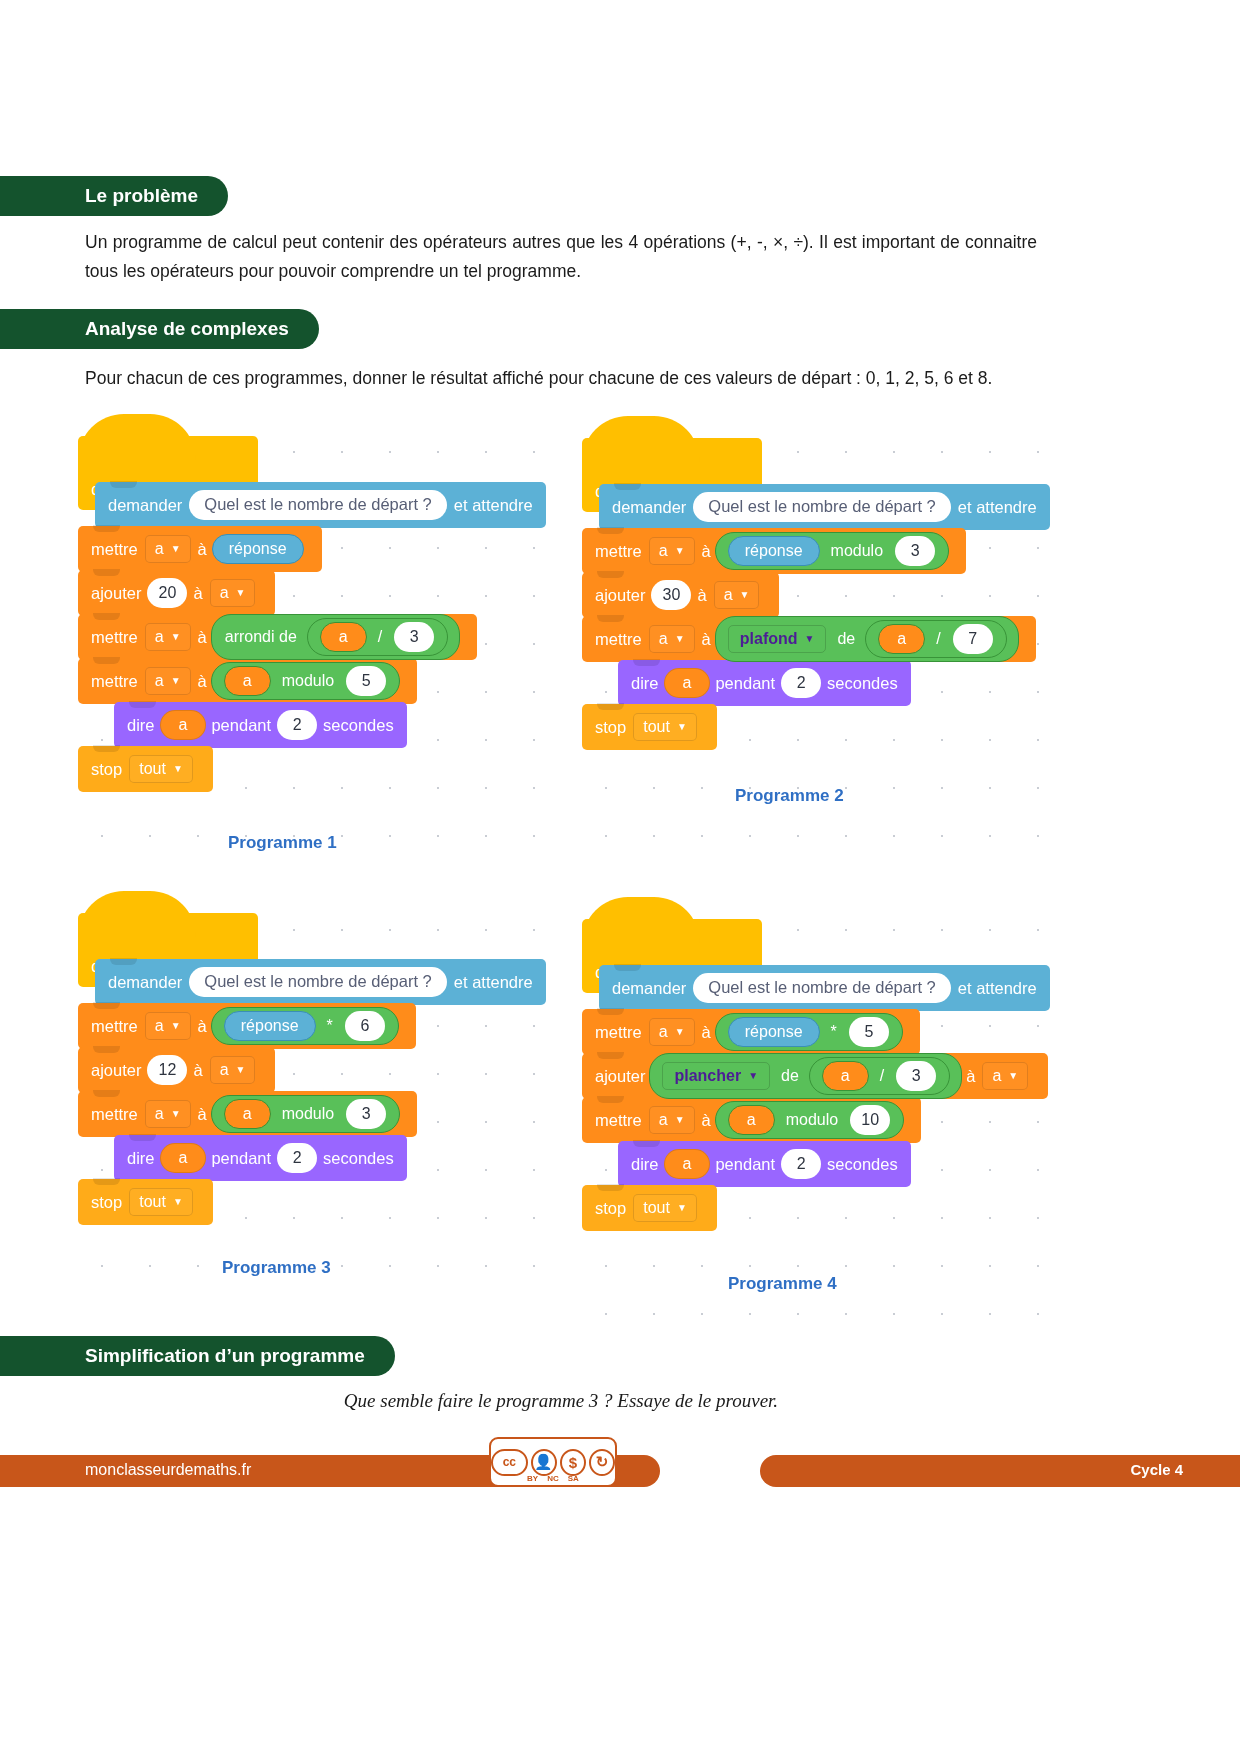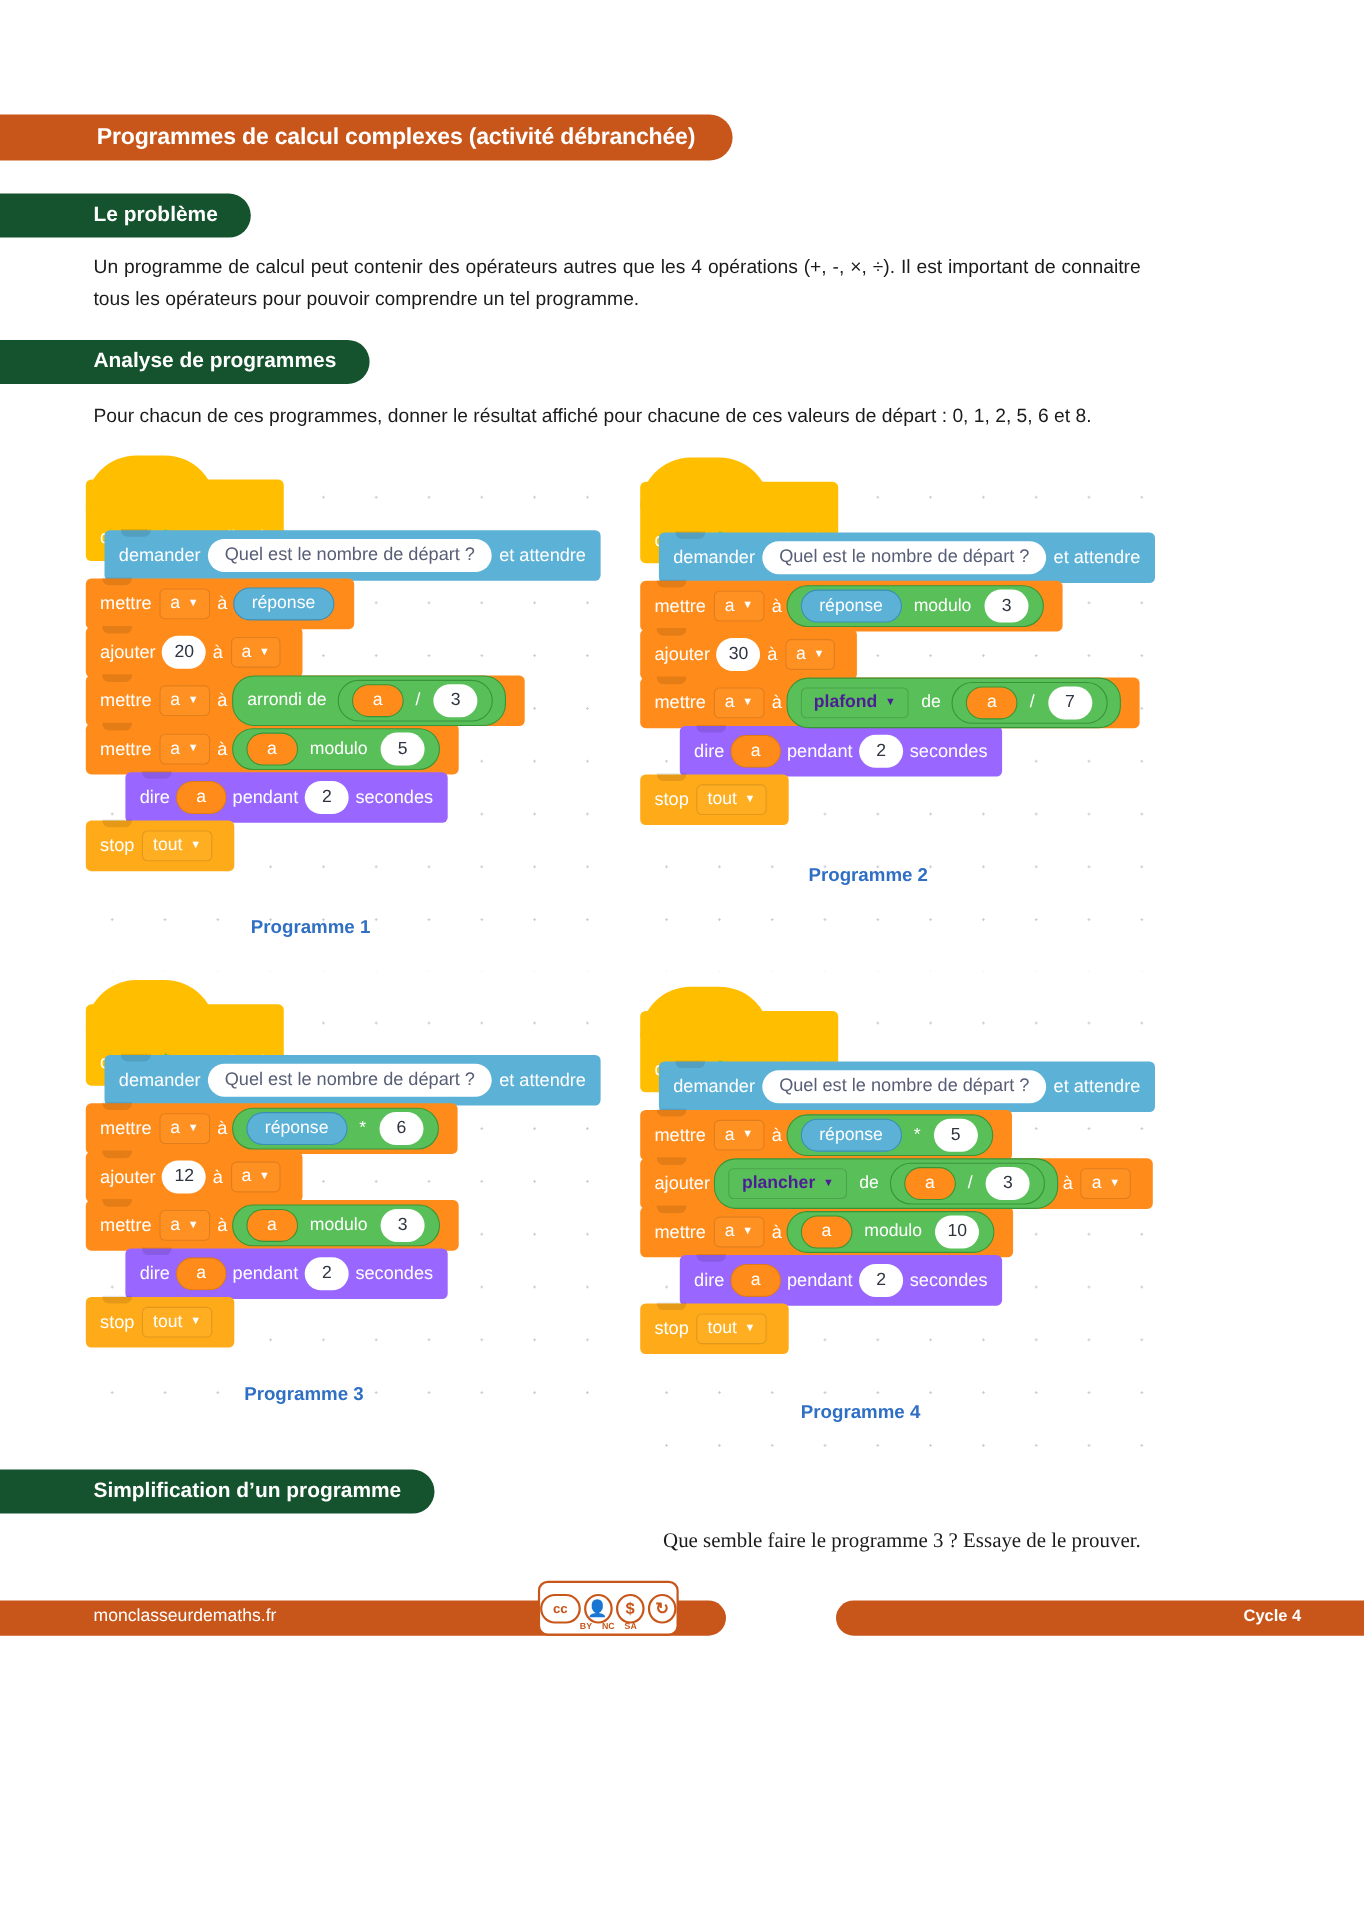--- a/index.html
+++ b/index.html
@@ -42,21 +42,21 @@
   #sect-simpl     { top:1336px; }
 
   
   .para {
     position:absolute; left:85px; width:952px;
     font-size:17.5px; line-height:29px; color:#1b1b1b;
     text-align:justify;
   }
   #para-probleme { top:228px; }
   #para-analyse  { top:364px; }
-  #para-simpl    { top:1386px; font-family:"Liberation Serif", serif; font-size:19px; text-align:right; }
+  #para-simpl    { top:1386px; font-family:"Liberation Serif", serif; font-size:19px; text-align:center;font-style:italic; }
 
   
   .dots {
     position:absolute;
     background-image:radial-gradient(#c9cdd4 1.1px, transparent 1.2px);
     background-size:48px 48px;
     pointer-events:none;
   }
   #dots-a { left:78px;  top:428px;  width:470px; height:455px; }
   #dots-b { left:582px; top:428px;  width:470px; height:455px; }
@@ -202,27 +202,26 @@
   .cc-sub {
     position:absolute; bottom:2px; left:0; width:100%;
     display:flex; justify-content:center; gap:9px;
     font-size:8px; color:#c8561a; font-weight:bold;
   }
 </style>
 </head>
 <body>
 
 <div class="hdr-row">
-  <div class="pill-title">Programmes de calcul complexes (activité débranchée)</div>
 </div>
 
 <div class="sect" id="sect-probleme">Le problème</div>
 <div class="para" id="para-probleme">Un programme de calcul peut contenir des opérateurs autres que les 4 opérations (+, -, ×, ÷). Il est important de connaitre tous les opérateurs pour pouvoir comprendre un tel programme.</div>
 
-<div class="sect" id="sect-analyse">Analyse de programmes</div>
+<div class="sect" id="sect-analyse">Analyse de complexes</div>
 <div class="para" id="para-analyse">Pour chacun de ces programmes, donner le résultat affiché pour chacune de ces valeurs de départ : 0, 1, 2, 5, 6 et 8.</div>
 
 <div class="dots" id="dots-a"></div>
 <div class="dots" id="dots-b"></div>
 <div class="dots" id="dots-c"></div>
 <div class="dots" id="dots-d"></div>
 
 <div class="script" id="prog1">
   <div class="hat">
     <div class="hat-label">

